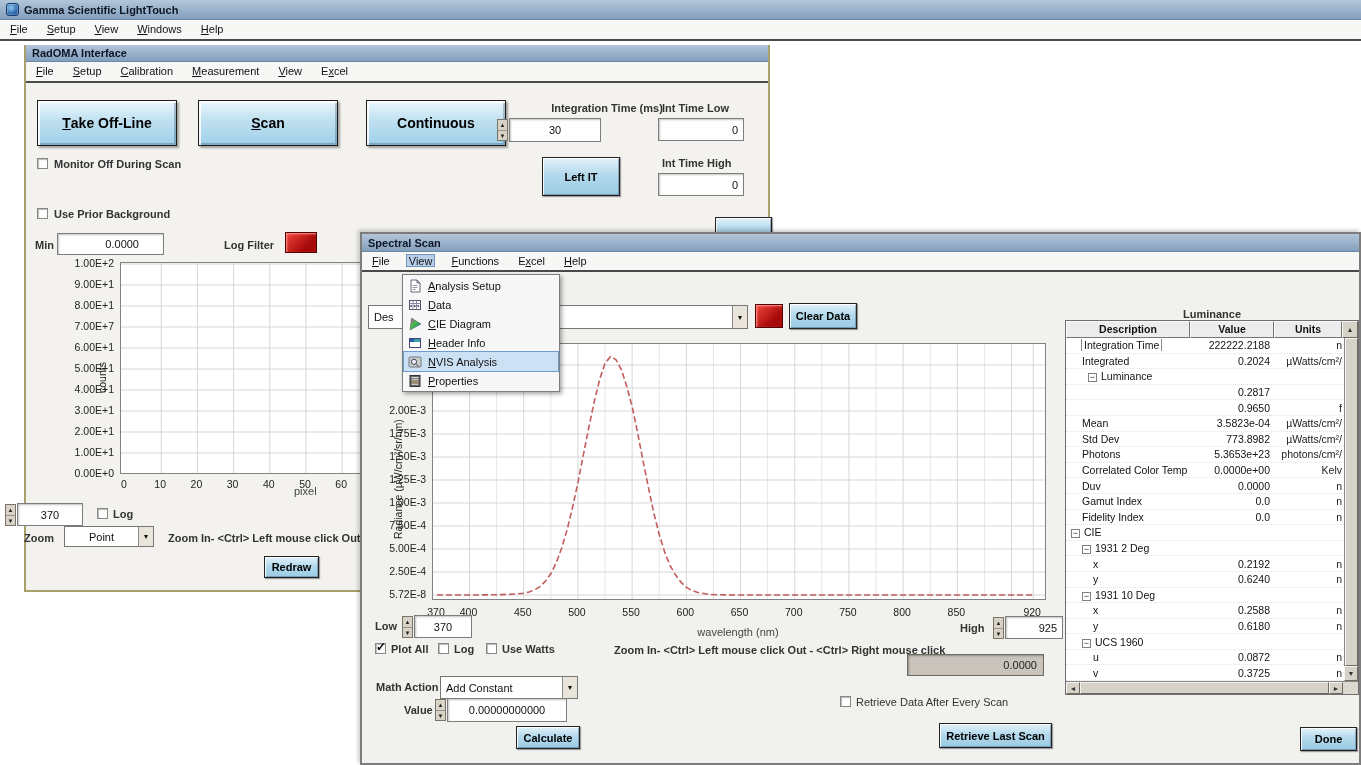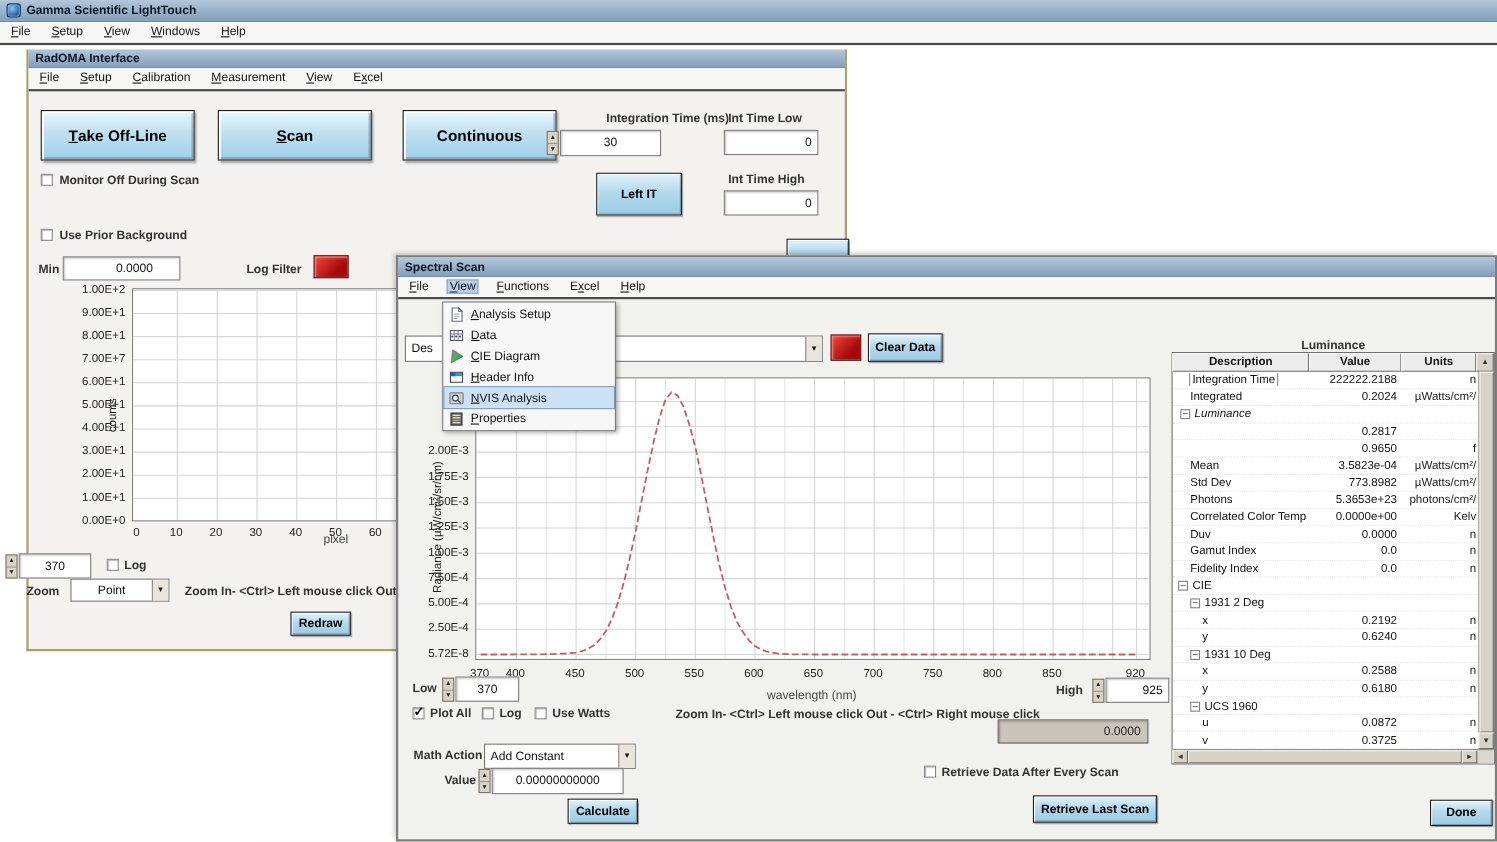--- a/index.html
+++ b/index.html
@@ -335,21 +335,21 @@
   <div class="lbl" style="left:42px;top:470px;font-weight:bold;color:#333;">Value</div>
   <div class="spin" style="left:73px;top:465px;">
       <span>▲</span>
       <span>▼</span>
     </div>
   <div class="field center" style="left:85px;top:464px;width:120px;height:24px;">0.00000000000</div>
 
   <button class="smbtn" style="left:154px;top:492px;width:64px;height:23px;">Calculate</button>
 
   <div class="cb" style="left:478px;top:462px;"></div>
-  <div class="lbl" style="left:494px;top:462px;font-weight:bold;color:#333;">Retrieve Data After Every Scan</div>
+  <div class="lbl" style="left:494px;top:462px;font-weight:normal;color:#333;">Retrieve Data After Every Scan</div>
 
   <button class="smbtn" style="left:577px;top:489px;width:113px;height:25px;">Retrieve Last Scan</button>
   <button class="smbtn" style="left:938px;top:493px;width:57px;height:24px;">Done</button>
 
   <div id="atable" style="left:703px;top:86px;width:294px;height:375px;">
     <div class="ahead">
       <div class="hc" style="width:124px;">Description</div>
       <div class="hc" style="width:84px;">Value</div>
       <div class="hc" style="width:68px;">Units</div>
       <div class="sbtn" style="width:16px;">▲</div>
@@ -359,21 +359,21 @@
           <div class="tc desc" style="padding-left: 16px;"><span class="focusbox">Integration Time</span></div>
           <div class="tc val">222222.2188</div>
           <div class="tc unit">n</div>
         </div>
         <div class="trow">
           <div class="tc desc" style="padding-left: 16px;"><span>Integrated</span></div>
           <div class="tc val">0.2024</div>
           <div class="tc unit">µWatts/cm²/</div>
         </div>
         <div class="trow">
-          <div class="tc desc" style="padding-left: 7px; font-style: italic;"><span class="minusbox">−</span><span>Luminance</span></div>
+          <div class="tc desc" style="padding-left: 22px;"><span class="minusbox">−</span><span>Luminance</span></div>
           <div class="tc val"></div>
           <div class="tc unit"></div>
         </div>
         <div class="trow">
           <div class="tc desc" style="padding-left: 27px;"><span></span></div>
           <div class="tc val">0.2817</div>
           <div class="tc unit"></div>
         </div>
         <div class="trow">
           <div class="tc desc" style="padding-left: 27px;"><span></span></div>

